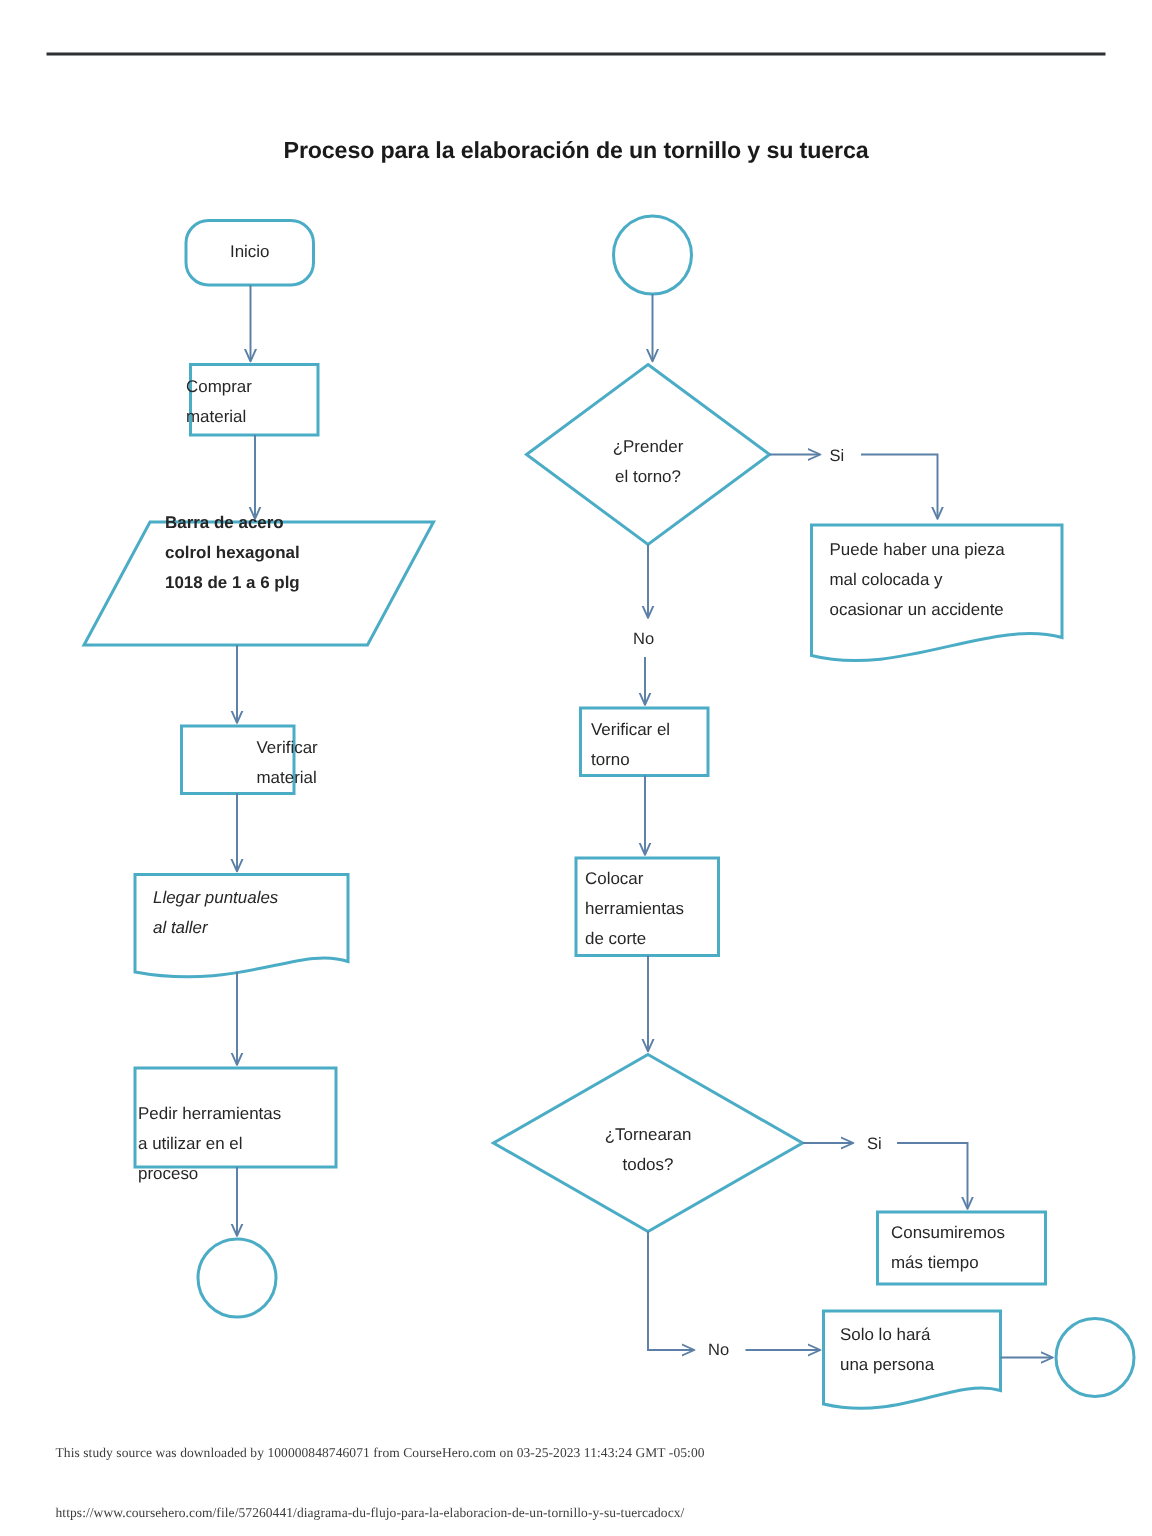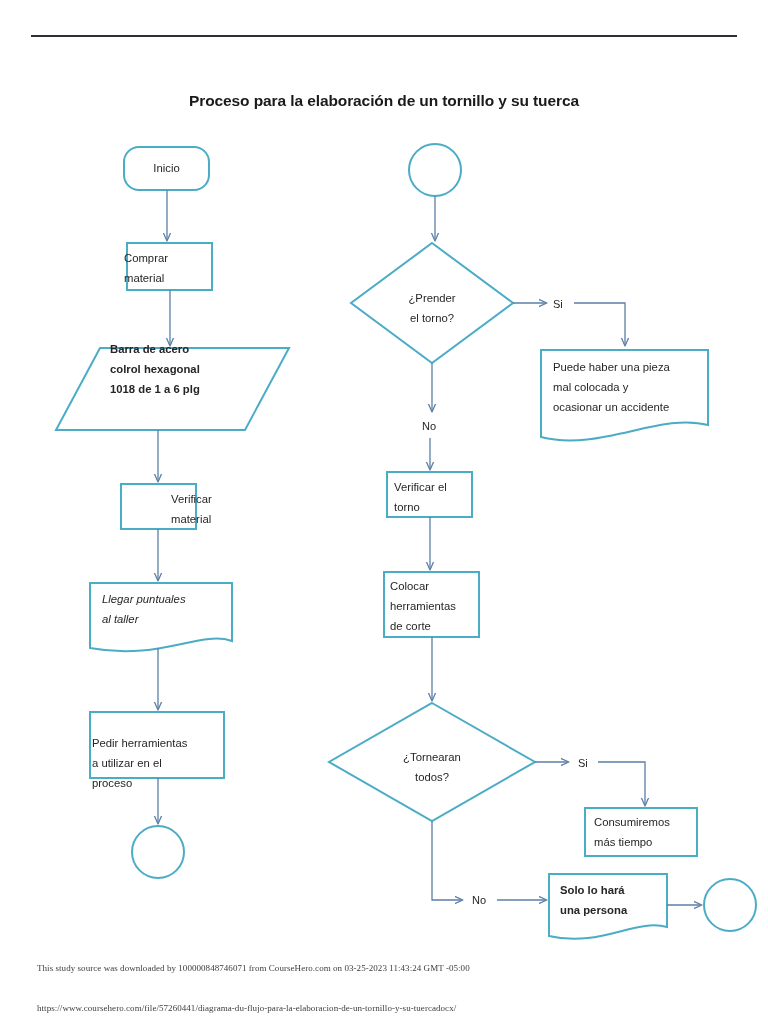--- a/index.html
+++ b/index.html
@@ -180,21 +180,21 @@
   <div class="node-label" style="left:390px; top:576px; width:90px;">Colocar
 herramientas
 de corte</div>
 
   <div class="node-label" style="left:594px; top:812px; width:100px;">Consumiremos
 más tiempo</div>
 
   <div class="node-label" style="left:382px; top:747px; width:100px; text-align:center;">¿Tornearan
 todos?</div>
 
-  <div class="node-label" style="left:560px; top:880px; width:110px;font-weight:bold;">Solo lo hará
+  <div class="node-label" style="left:560px; top:880px; width:110px;">Solo lo hará
 una persona</div>
 
   <div class="edge-label" style="left:553px; top:297px;">Si</div>
 
   <div class="edge-label" style="left:422px; top:419px;">No</div>
 
   <div class="edge-label" style="left:578px; top:756px;">Si</div>
 
   <div class="edge-label" style="left:472px; top:893px;">No</div>
 

